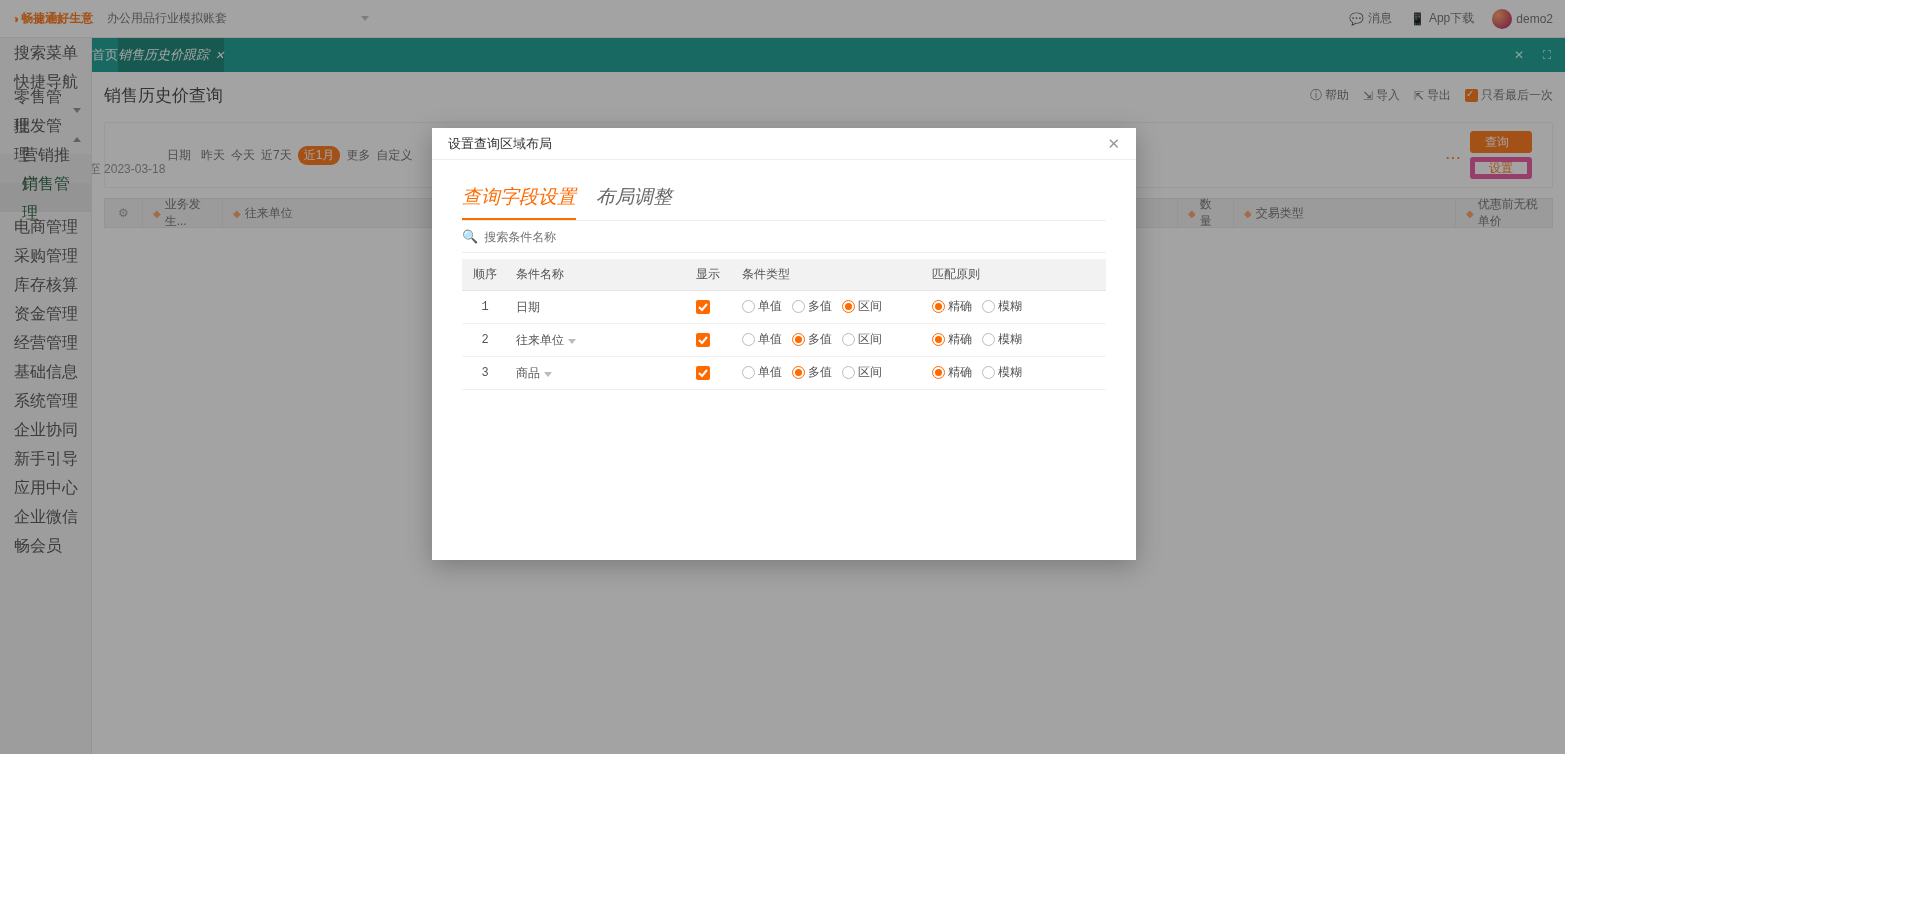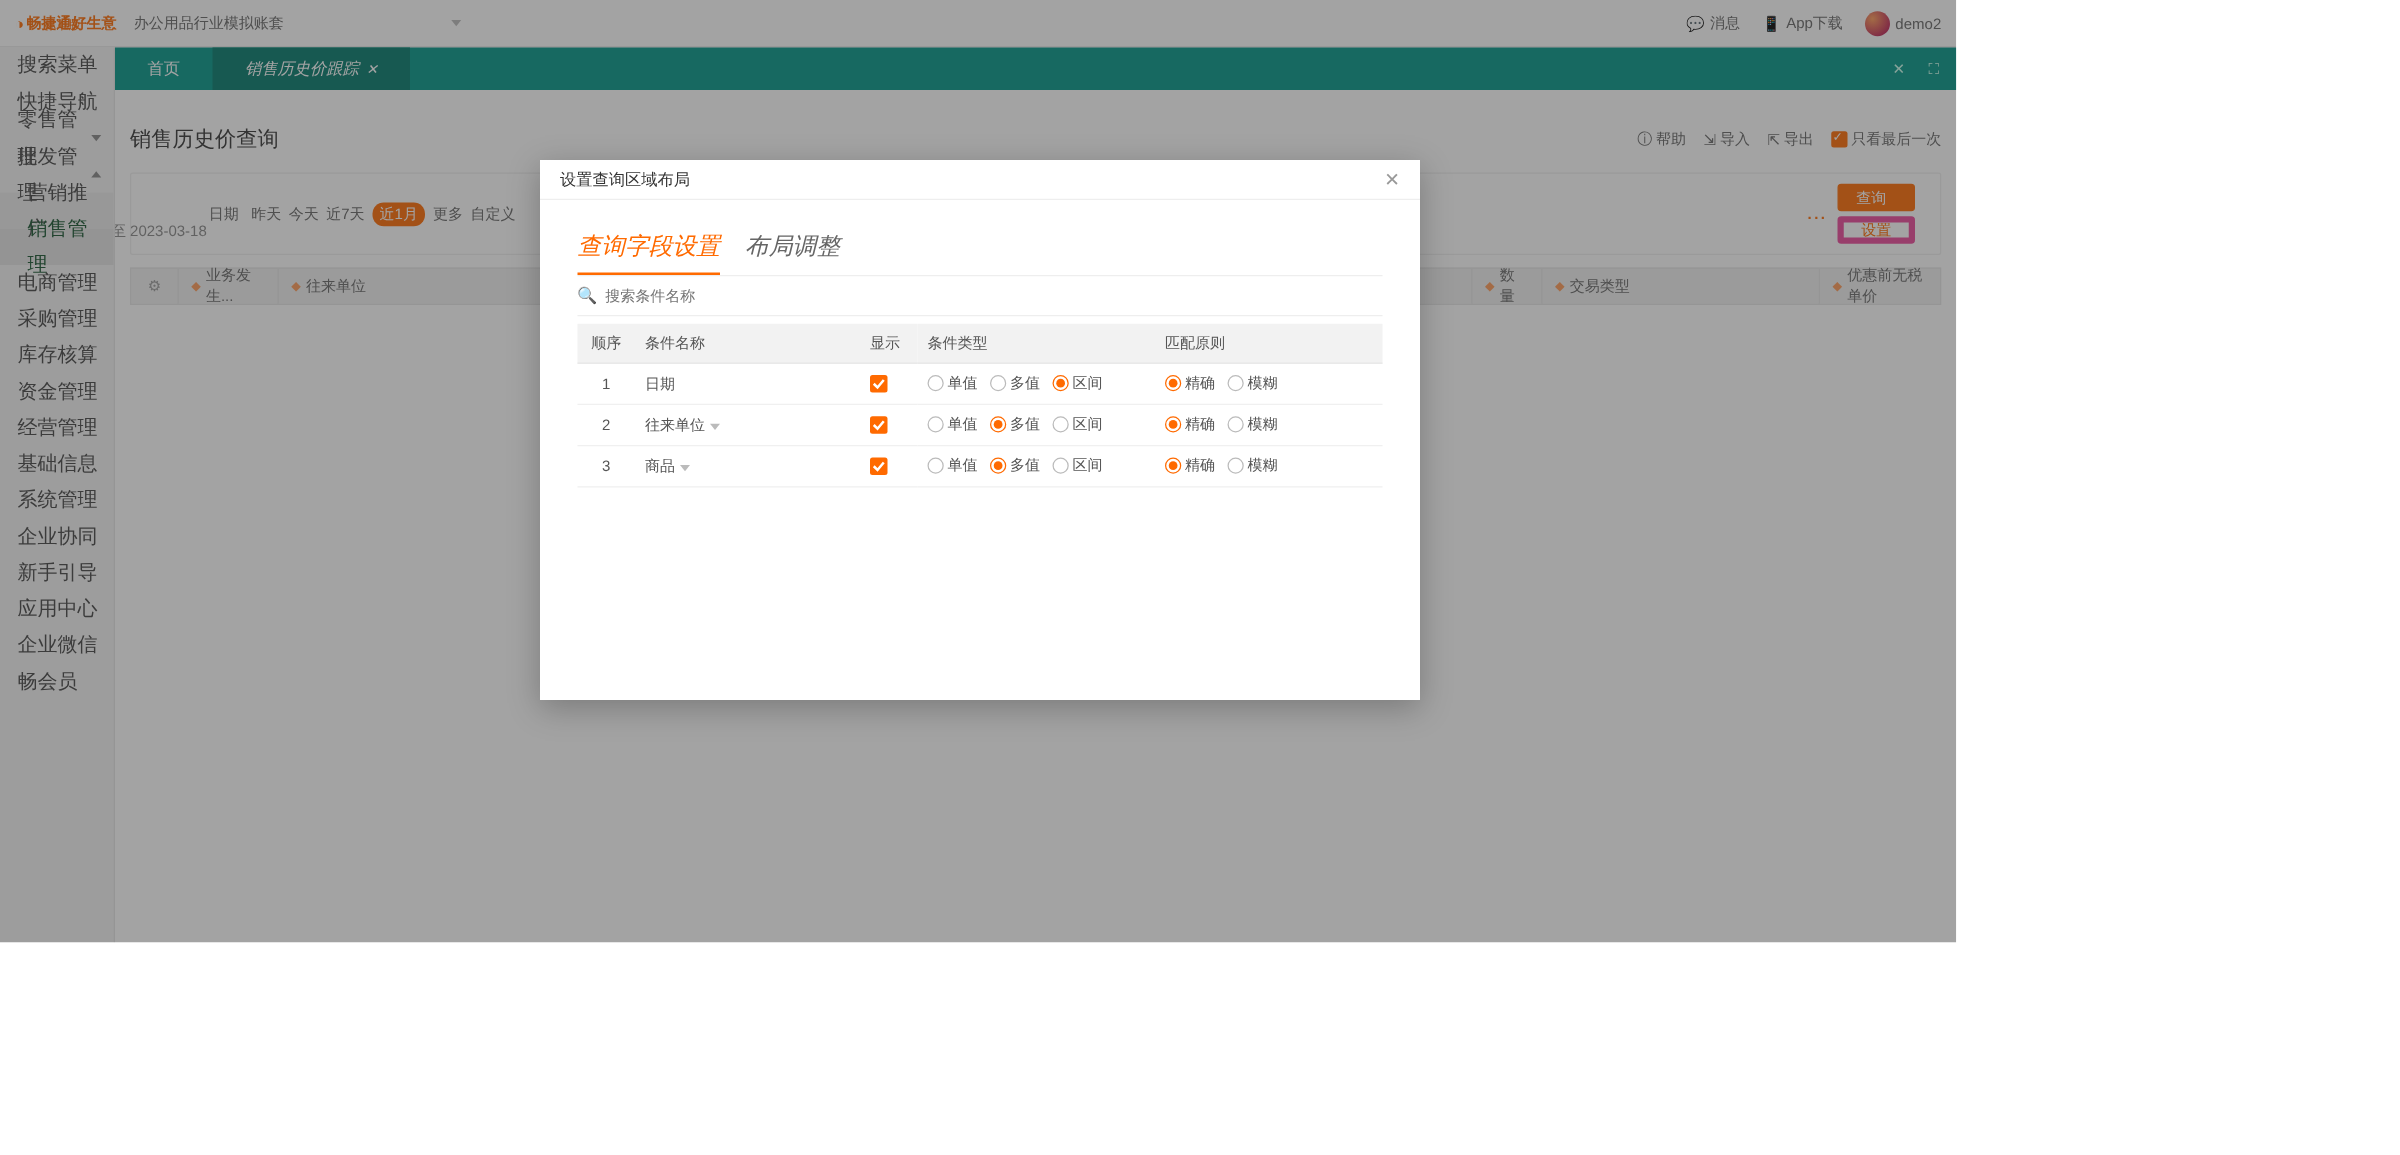--- a/index.html
+++ b/index.html
@@ -19,28 +19,28 @@
 
 .sidebar { position:absolute; top:38px; left:0; bottom:0; width:92px; background:#f5f5f5; border-right:1px solid #e5e5e5; overflow-y:auto;}
 .side-item { height:29px; line-height:29px; padding-left:14px; color:#444; font-size:16px; cursor:pointer; display:flex; align-items:center; justify-content:space-between; padding-right:10px;}
 .side-item.sub { padding-left:22px; background:#ececec;}
 .side-item.sub.active { background:#e3e3e3; color:#14532d;}
 .side-tri-up { width:0;height:0;border-left:4px solid transparent;border-right:4px solid transparent;border-bottom:5px solid #888;}
 .side-tri-down { width:0;height:0;border-left:4px solid transparent;border-right:4px solid transparent;border-top:5px solid #888;}
 
 
 .tabbar { position:absolute; top:38px; left:92px; right:0; height:34px; background:#009688; color:#fff; display:flex; align-items:center;}
-.tab { height:34px; line-height:34px; padding:0 26px; font-size:13px; cursor:pointer; position:relative;text-align:center;}
+.tab { height:34px; line-height:34px; padding:0 0; font-size:13px; cursor:pointer; position:relative;text-align:center;}
 .tab.active { background:#00796b;font-style:italic;}
 .tab .close { margin-left:6px; font-size:11px;}
 .tabbar-right { margin-left:auto; display:flex; align-items:center; padding-right:6px; gap:4px;}
 .tabbar-right .icon-btn { width:24px;height:24px;display:flex;align-items:center;justify-content:center;color:#cfe; cursor:pointer;}
 
 
-.main { position:absolute; top:72px; left:92px; right:0; bottom:0; padding:24px 12px; background:#fff; overflow:auto;}
+.main { position:absolute; top:72px; left:92px; right:0; bottom:0; padding:8px 12px; background:#fff; overflow:auto;}
 .page-title { font-size:17px; color:#333; margin-bottom:4px; margin-top:4px;}
 .toolbar-row { display:flex; align-items:center; justify-content:flex-end; gap:14px; margin-top:-24px; color:#666;}
 .toolbar-link { display:flex; align-items:center; gap:3px; cursor:pointer; font-size:12px;}
 .chk { width:13px;height:13px;background:#ff6a00;border-radius:2px;display:inline-block;position:relative;}
 .chk::after{content:"✓";color:#fff;font-size:10px;position:absolute;top:-1px;left:1px;}
 
 .filter-panel { margin-top:18px; background:#fff; border:1px solid #eee; border-radius:2px; padding:8px 0; display:flex; align-items:center;}
 .filter-label { margin-left:62px; color:#666; font-size:12px;}
 .date-ops { margin-left:10px; display:flex; align-items:center; gap:6px; color:#666;}
 .date-op { cursor:pointer;}
@@ -69,21 +69,21 @@
 .modal-tabs { display:flex; gap:20px; border-bottom:1px solid #eee; margin-top:10px;}
 .mtab { padding:8px 0; color:#666; font-size:19px; cursor:pointer;font-style:italic;}
 .mtab.active { color:#ff6a00; border-bottom:2px solid #ff6a00; }
 .search-row { display:flex; align-items:center; gap:6px; padding:8px 0; border-bottom:1px solid #eee;}
 .search-row input { border:none; outline:none; font-size:12px; width:200px;}
 .search-ico { color:#999; font-size:13px;}
 
 .cfg-table { width:100%; border-collapse:collapse; margin-top:6px;}
 .cfg-table th { background:#f2f2f2; text-align:left; font-weight:normal; color:#555; font-size:12px; padding:7px 8px; border-bottom:1px solid #e5e5e5;}
 .cfg-table td { padding:7px 8px; border-bottom:1px solid #f0f0f0; font-size:12px; color:#555; vertical-align:middle;}
-.col-seq { width:46px; text-align:center;}
+.col-seq { width:46px; text-align:center;font-family:Liberation Mono, monospace;}
 .col-name { width:180px;}
 .col-show { width:46px;}
 .col-type { width:190px;}
 .col-match { }
 
 .chkbox { width:14px;height:14px; background:#ff6a00; border-radius:2px; display:inline-flex; align-items:center; justify-content:center;}
 .chkbox svg { width:10px;height:10px;}
 
 .radio { display:inline-flex; align-items:center; gap:3px; margin-right:10px; cursor:pointer;}
 .rdot { width:13px;height:13px;border-radius:50%; border:1px solid #bbb; display:inline-block; position:relative;}

